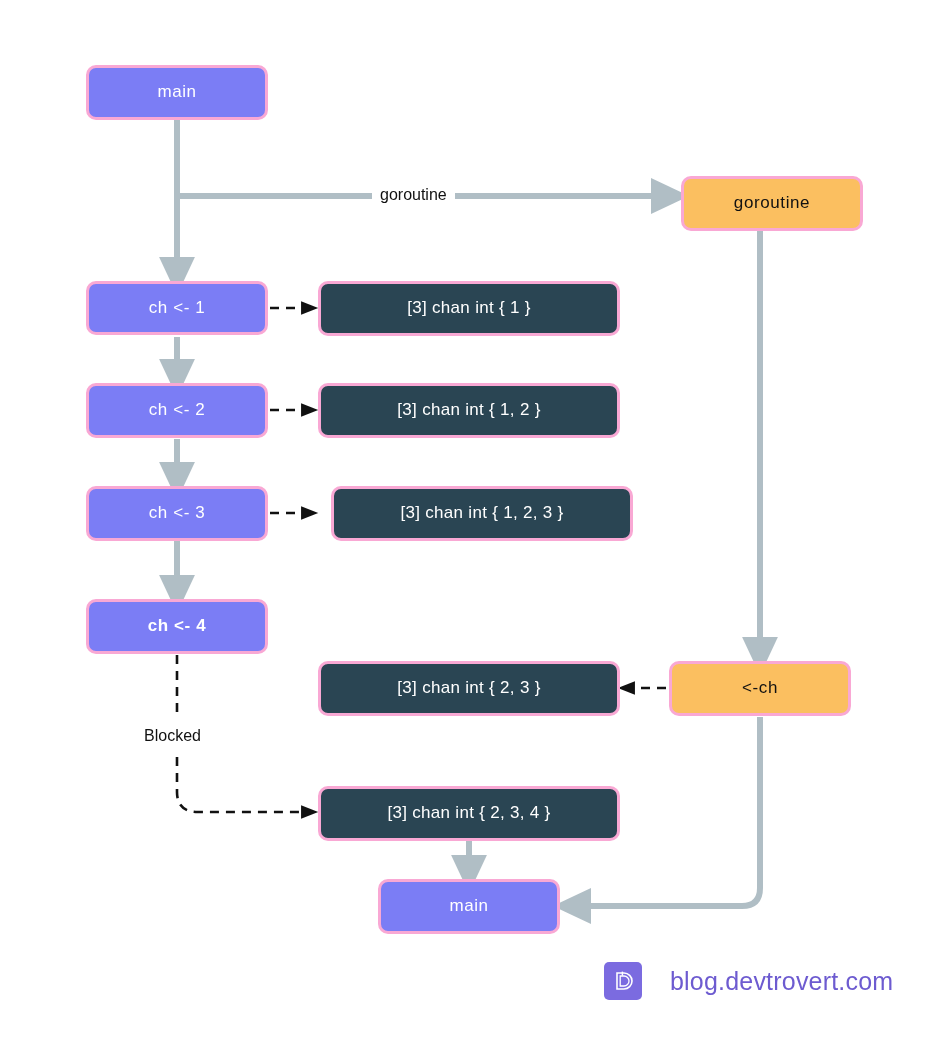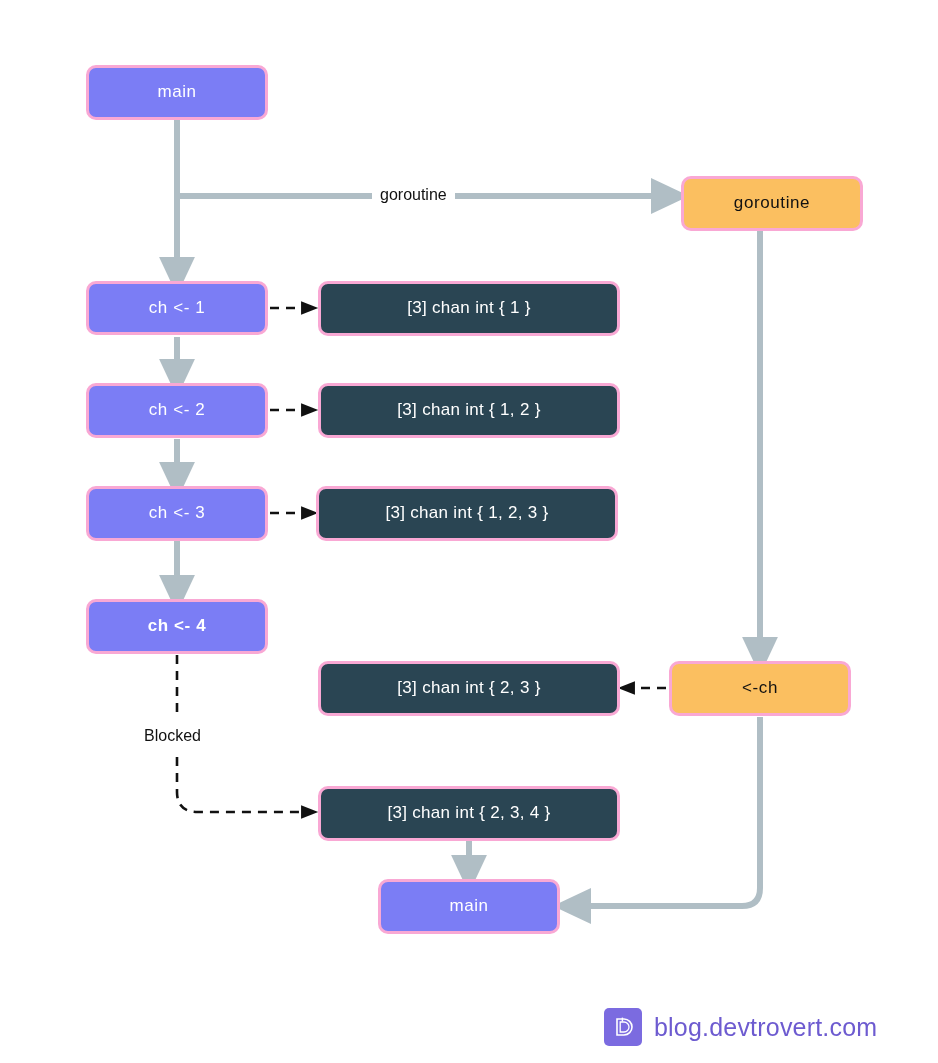--- a/index.html
+++ b/index.html
@@ -62,24 +62,24 @@
     background: #ffffff;
     color: #111111;
     font-size: 16px;
     padding: 0 8px;
     z-index: 6;
     white-space: nowrap;
   }
   #footer {
     position: absolute;
     left: 604px;
-    top: 1008px;
+    top: 962px;
     display: flex;
     align-items: center;
-    gap: 12px;
+    gap: 28px;
     z-index: 10;
   }
   #footer .logo-mark {
     width: 38px;
     height: 38px;
     background: #7B6BE0;
     border-radius: 5px;
     display: flex;
     align-items: center;
     justify-content: center;
@@ -157,21 +157,21 @@
   <div class="node purple" style="left:86px; top:383px; width:182px; height:55px;">
     <span>ch &lt;- 2</span>
   </div>
   <div class="node dark" style="left:318px; top:383px; width:302px; height:55px;">
     <span>[3] chan int { 1, 2 }</span>
   </div>
 
   <div class="node purple" style="left:86px; top:486px; width:182px; height:55px;">
     <span>ch &lt;- 3</span>
   </div>
-  <div class="node dark" style="left:316px; top:486px; width:302px; height:55px;">
+  <div class="node dark" style="left:331px; top:486px; width:302px; height:55px;">
     <span>[3] chan int { 1, 2, 3 }</span>
   </div>
 
   <div class="node purple" style="left:86px; top:599px; width:182px; height:55px;font-weight:bold;">
     <span>ch &lt;- 4</span>
   </div>
 
   <div class="edge-label" style="left:136px; top:727px;">
     <span>Blocked</span>
   </div>

